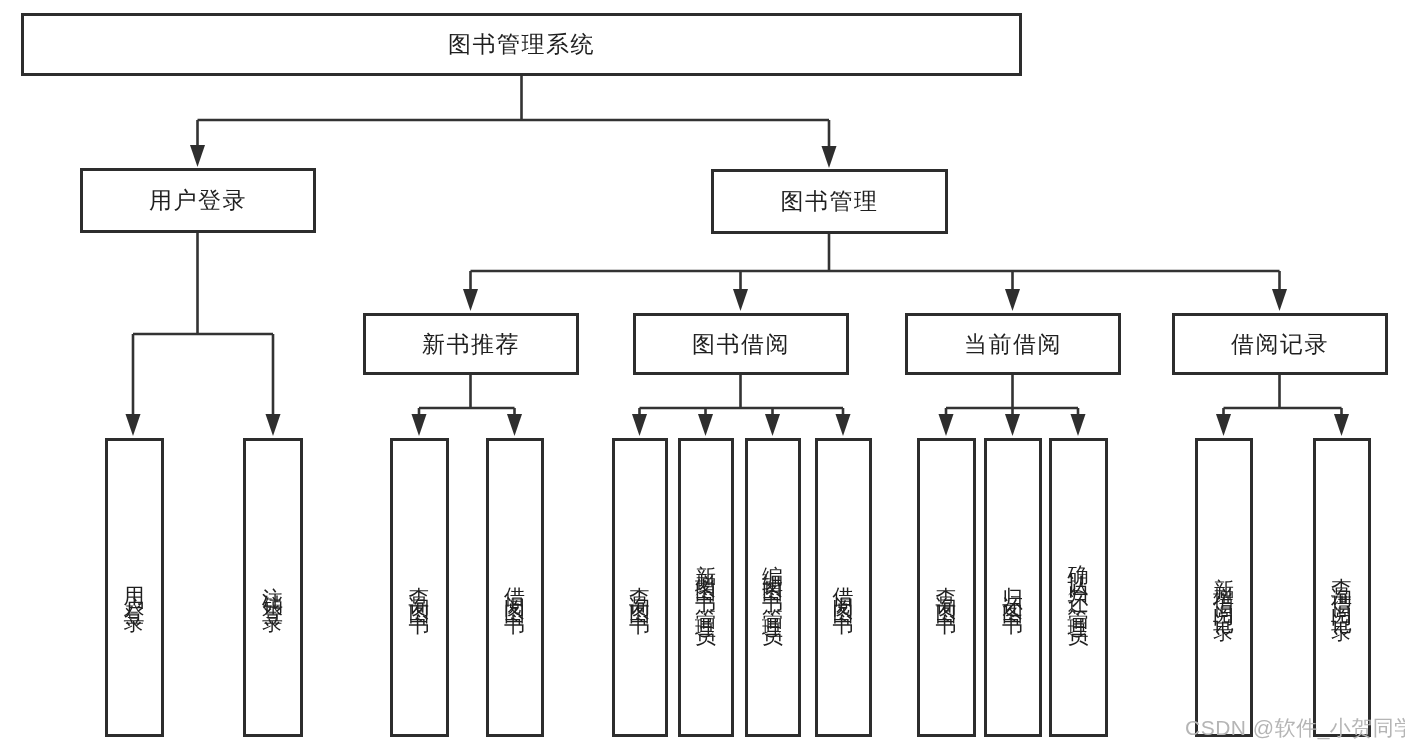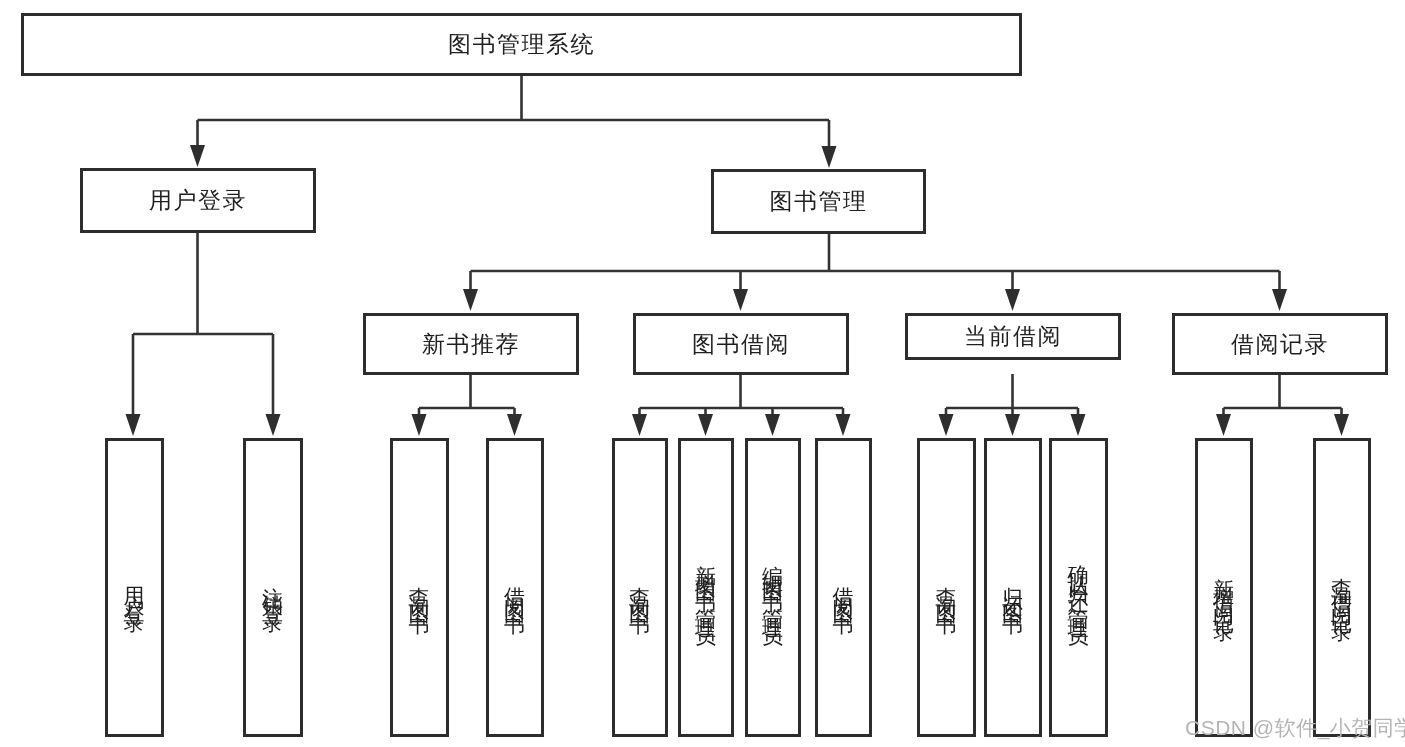--- a/index.html
+++ b/index.html
@@ -72,31 +72,31 @@
     </g>
   </svg>
 
   <div class="node" style="left:21px;top:13px;width:1001px;height:63px">
     <span class="h-label">图书管理系统</span>
   </div>
 
   <div class="node" style="left:80px;top:168px;width:236px;height:65px">
     <span class="h-label">用户登录</span>
   </div>
-  <div class="node" style="left:711px;top:169px;width:215px;height:65px">
+  <div class="node" style="left:711px;top:169px;width:237px;height:65px">
     <span class="h-label">图书管理</span>
   </div>
 
   <div class="node" style="left:363px;top:313px;width:216px;height:62px">
     <span class="h-label">新书推荐</span>
   </div>
   <div class="node" style="left:633px;top:313px;width:216px;height:62px">
     <span class="h-label">图书借阅</span>
   </div>
-  <div class="node" style="left:905px;top:313px;width:216px;height:47px">
+  <div class="node" style="left:905px;top:313px;width:216px;height:62px">
     <span class="h-label">当前借阅</span>
   </div>
   <div class="node" style="left:1172px;top:313px;width:216px;height:62px">
     <span class="h-label">借阅记录</span>
   </div>
 
   <div class="node" style="left:105px;top:438px;width:59px;height:299px">
     <span class="v-label">用户登录</span>
   </div>
   <div class="node" style="left:243px;top:438px;width:60px;height:299px">

